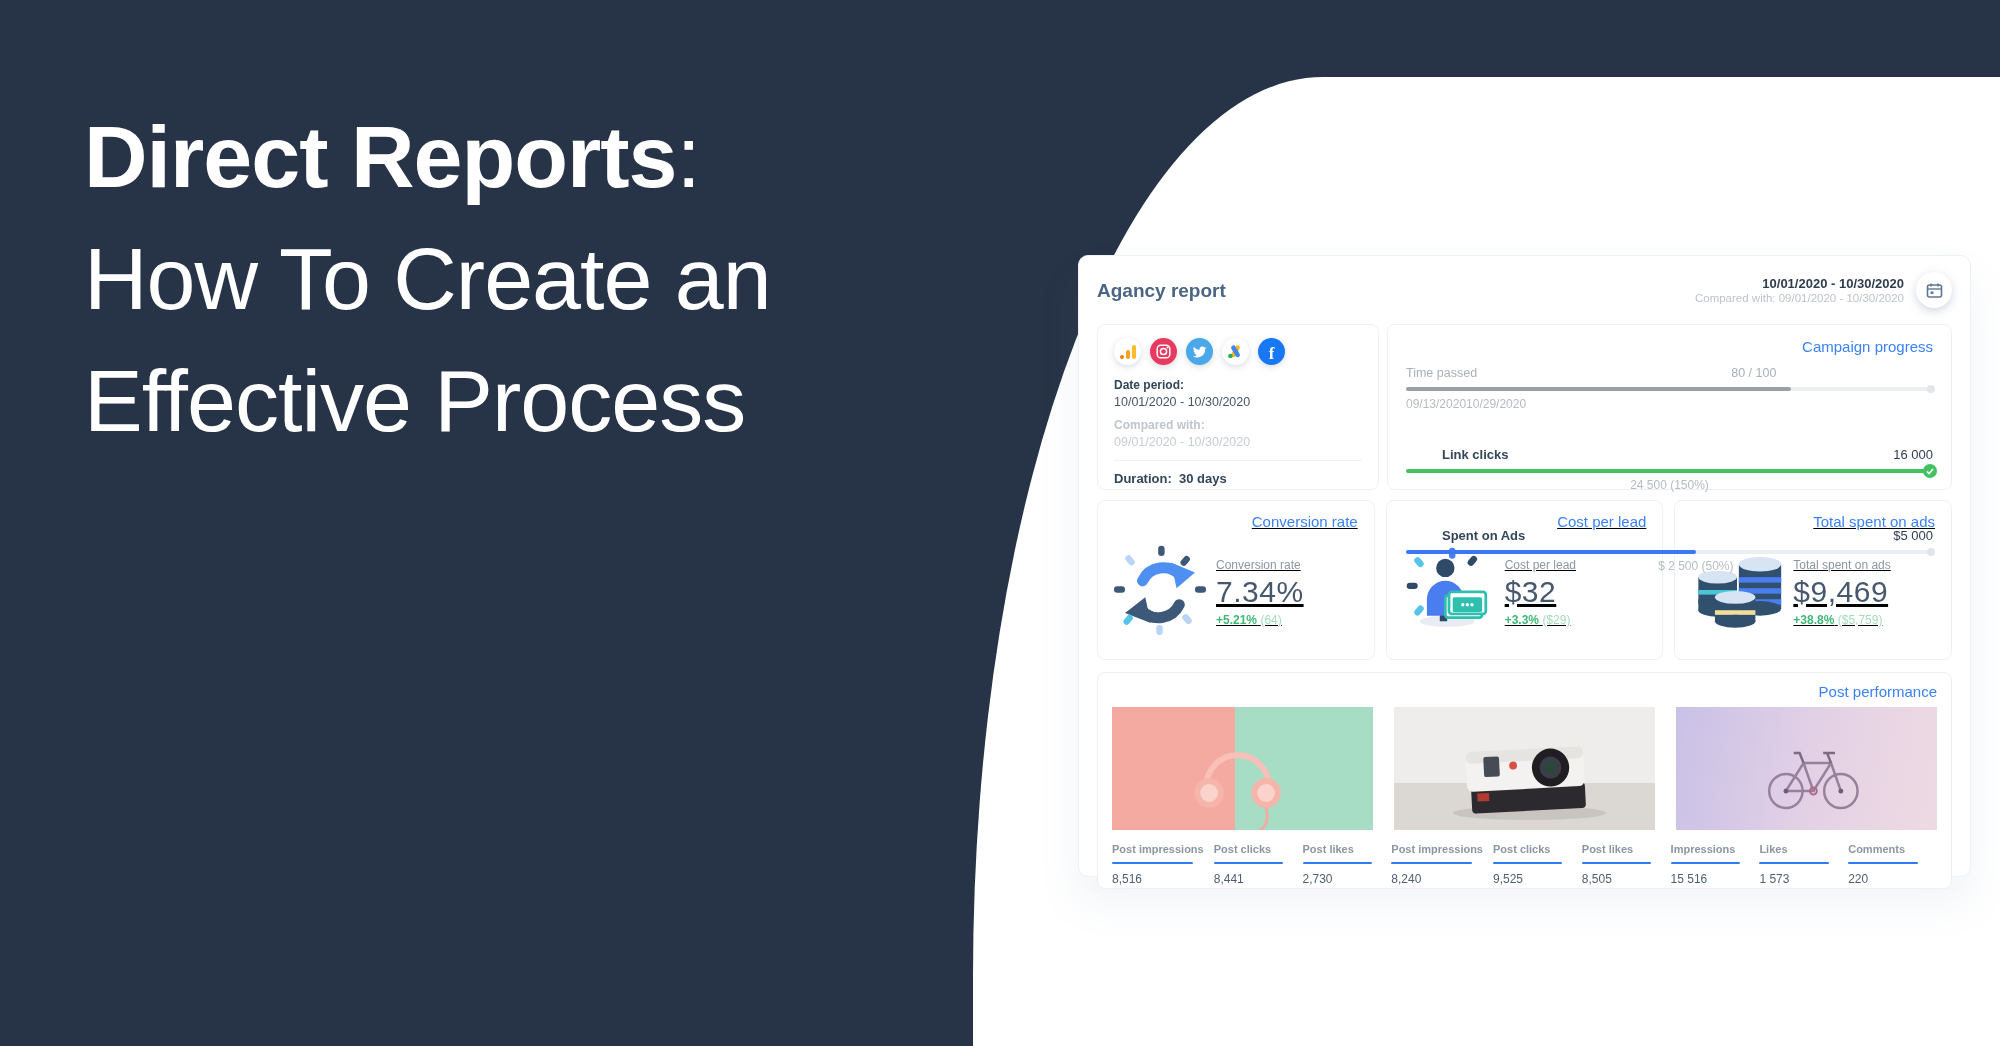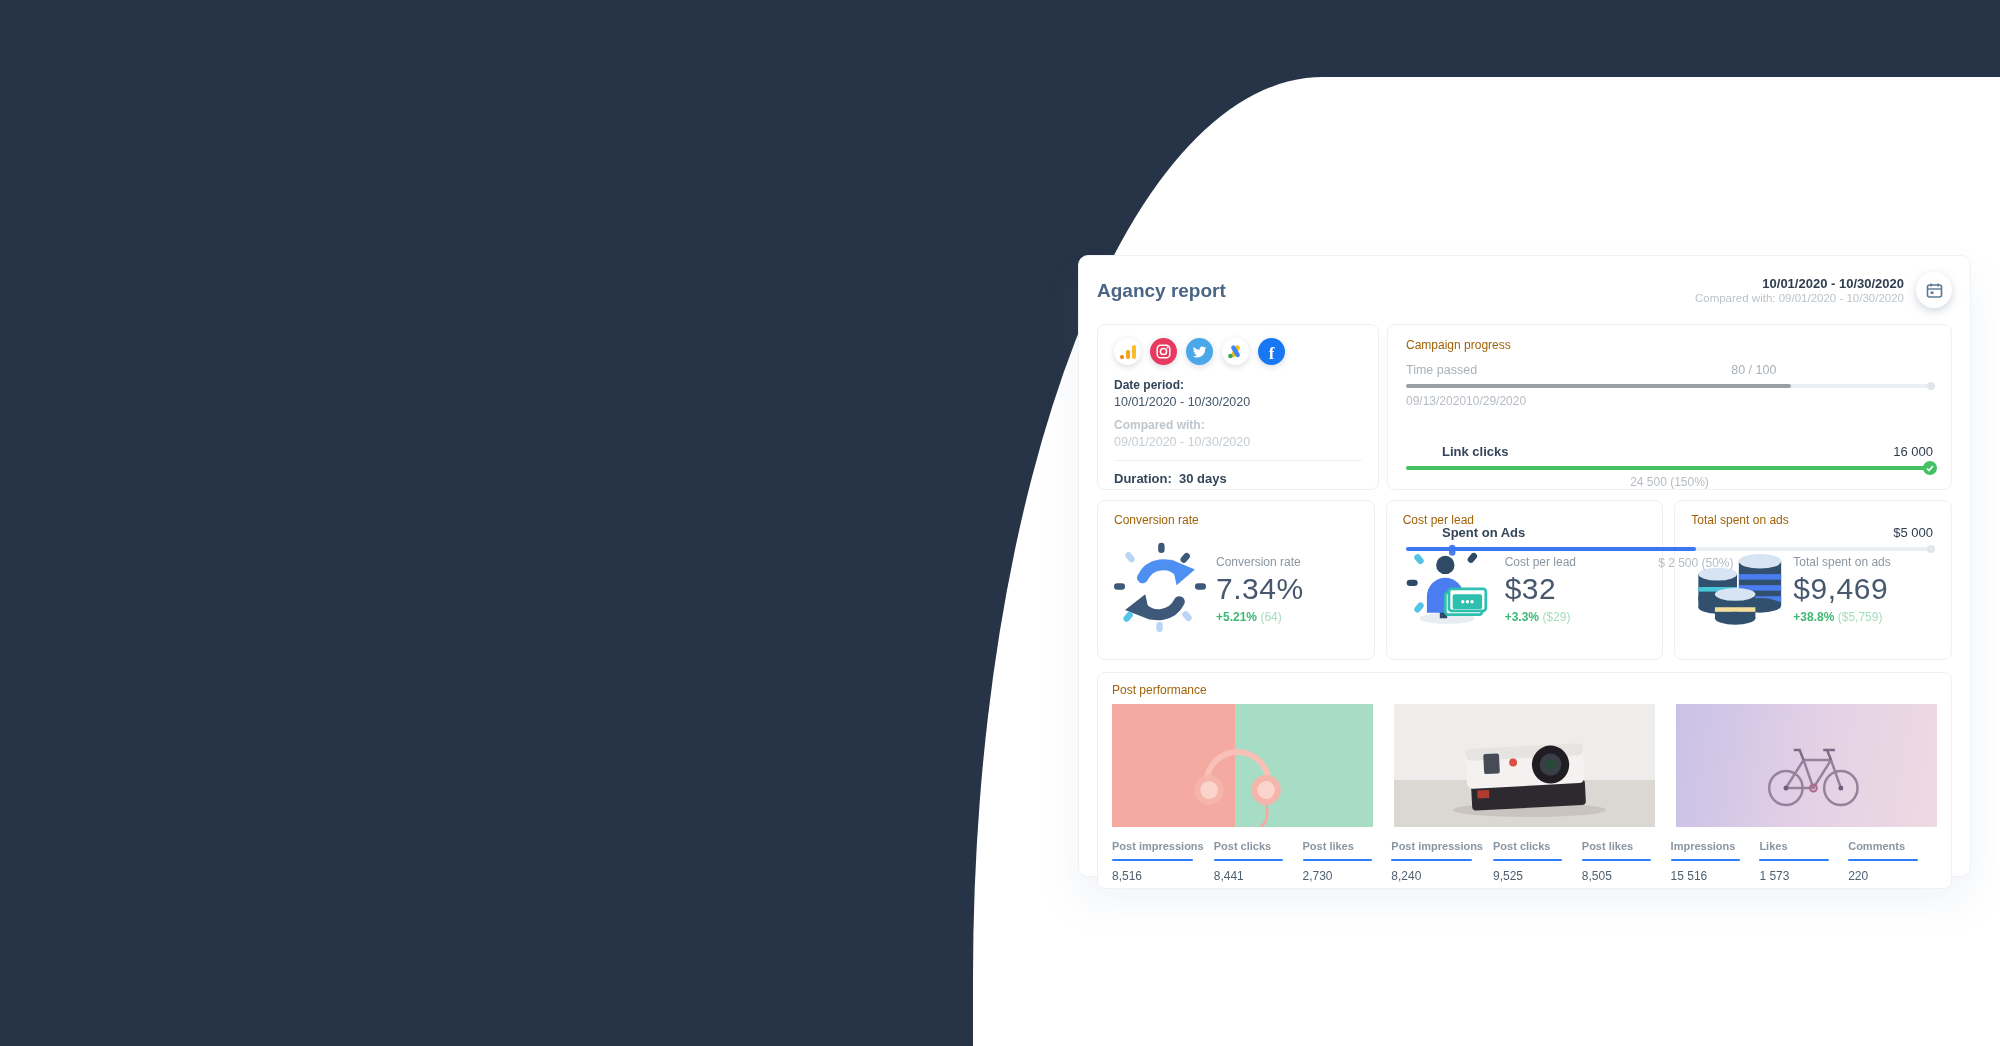--- a/index.html
+++ b/index.html
@@ -21,21 +21,21 @@
   .panel-header{display:flex;justify-content:space-between;align-items:flex-start;margin-bottom:16px;}
   .panel-title{font-size:19px;font-weight:700;color:#4b6584;padding-top:8px;}
   .header-right{display:flex;align-items:center;gap:12px;}
   .date-block{text-align:right;}
   .date-main{font-size:13px;font-weight:700;color:#2e3d4f;}
   .date-compared{font-size:11.5px;color:#bcc3ca;margin-top:1px;}
   .cal-btn{width:36px;height:36px;border-radius:50%;background:#fff;border:none;cursor:pointer;
            box-shadow:0 3px 10px rgba(120,140,170,.35);display:flex;align-items:center;justify-content:center;}
   
   .card{background:#fff;border:1px solid #edf1f4;border-radius:8px;box-sizing:border-box;}
-  .card-title{font-size:12px;color:#a16207;}
+  .card-title{font-size:15px;color:#3b82f6;text-align:right;}
   
   .row1{display:flex;gap:8px;height:166px;margin-bottom:10px;}
   .info-card{width:282px;padding:13px 16px;}
   .src-icons{display:flex;gap:9px;align-items:center;}
   .src-ic{width:27px;height:27px;border-radius:50%;display:flex;align-items:center;justify-content:center;
           box-shadow:0 2px 6px rgba(40,60,90,.18);}
   .ga-bars{display:flex;align-items:flex-end;gap:2px;height:14px;}
   .ga-bars i{display:block;width:4px;border-radius:2px;}
   .lbl-strong{font-size:12px;font-weight:700;color:#33465a;}
   .lbl-val{font-size:12.5px;color:#44566a;margin-top:3px;}
@@ -56,21 +56,21 @@
   .fill.gray{background:#9aa0a6;}
   .fill.green{background:#43c163;}
   .fill.blue{background:#3b77f3;}
   .end-dot{position:absolute;right:-2px;top:-2px;width:8px;height:8px;border-radius:50%;background:#e2e6ea;}
   .check-badge{position:absolute;right:-4px;top:-5px;width:14px;height:14px;border-radius:50%;
                background:#43c163;display:flex;align-items:center;justify-content:center;}
   .bar-dates{display:flex;justify-content:flex-start;font-size:12px;color:#b5bcc3;margin-top:6px;}
   .bar-sub-right{text-align:center;font-size:12px;color:#b5bcc3;margin-top:5px;}
   .bar-sub-center{position:absolute;left:55%;transform:translateX(-50%);font-size:12px;color:#b5bcc3;margin-top:5px;}
   
-  .row2{display:flex;gap:11px;height:160px;margin-bottom:12px;}
+  .row2{display:flex;gap:11px;height:160px;margin-bottom:12px;text-decoration:underline;}
   .kpi-card{flex:1;padding:12px 16px;}
   .kpi-body{display:flex;align-items:center;gap:10px;margin-top:14px;}
   .kpi-icon{width:92px;height:92px;flex:0 0 92px;}
   .kpi-text{padding-top:4px;}
   .kpi-label{font-size:12px;color:#8b97a3;}
   .kpi-value{font-size:30px;color:#47586e;margin-top:3px;letter-spacing:.5px;}
   .kpi-delta{font-size:12px;font-weight:700;color:#3eb874;margin-top:4px;}
   .kpi-delta .sub{font-weight:400;color:#a5dcbd;}
   
   .post-card{padding:10px 14px 12px;height:217px;}
@@ -85,20 +85,25 @@
   .stat-label{font-size:11px;color:#8a96a2;white-space:nowrap;font-weight:bold;}
   .stat-rule{height:2px;background:#2e7cf6;border-radius:1px;width:88%;margin:7px 0 8px;}
   .stat-value{font-size:12px;color:#4e5f70;}
   .fb-f{color:#fff;font-weight:700;font-size:17px;font-family:"Liberation Serif",serif;line-height:1;margin-top:4px;}
 </style>
 </head>
 <body>
 
 <div class="stage">
 
+  <div class="headline">
+    <div><span class="bold">Direct Reports</span><span class="reg">:</span></div>
+    <div class="reg">How To Create an</div>
+    <div class="reg">Effective Process</div>
+  </div>
 
   <div class="sheet"></div>
 
   <div class="panel">
 
     <div class="panel-header">
       <div class="panel-title">Agancy report</div>
       <div class="header-right">
         <div class="date-block">
           <div class="date-main">10/01/2020 - 10/30/2020</div>

